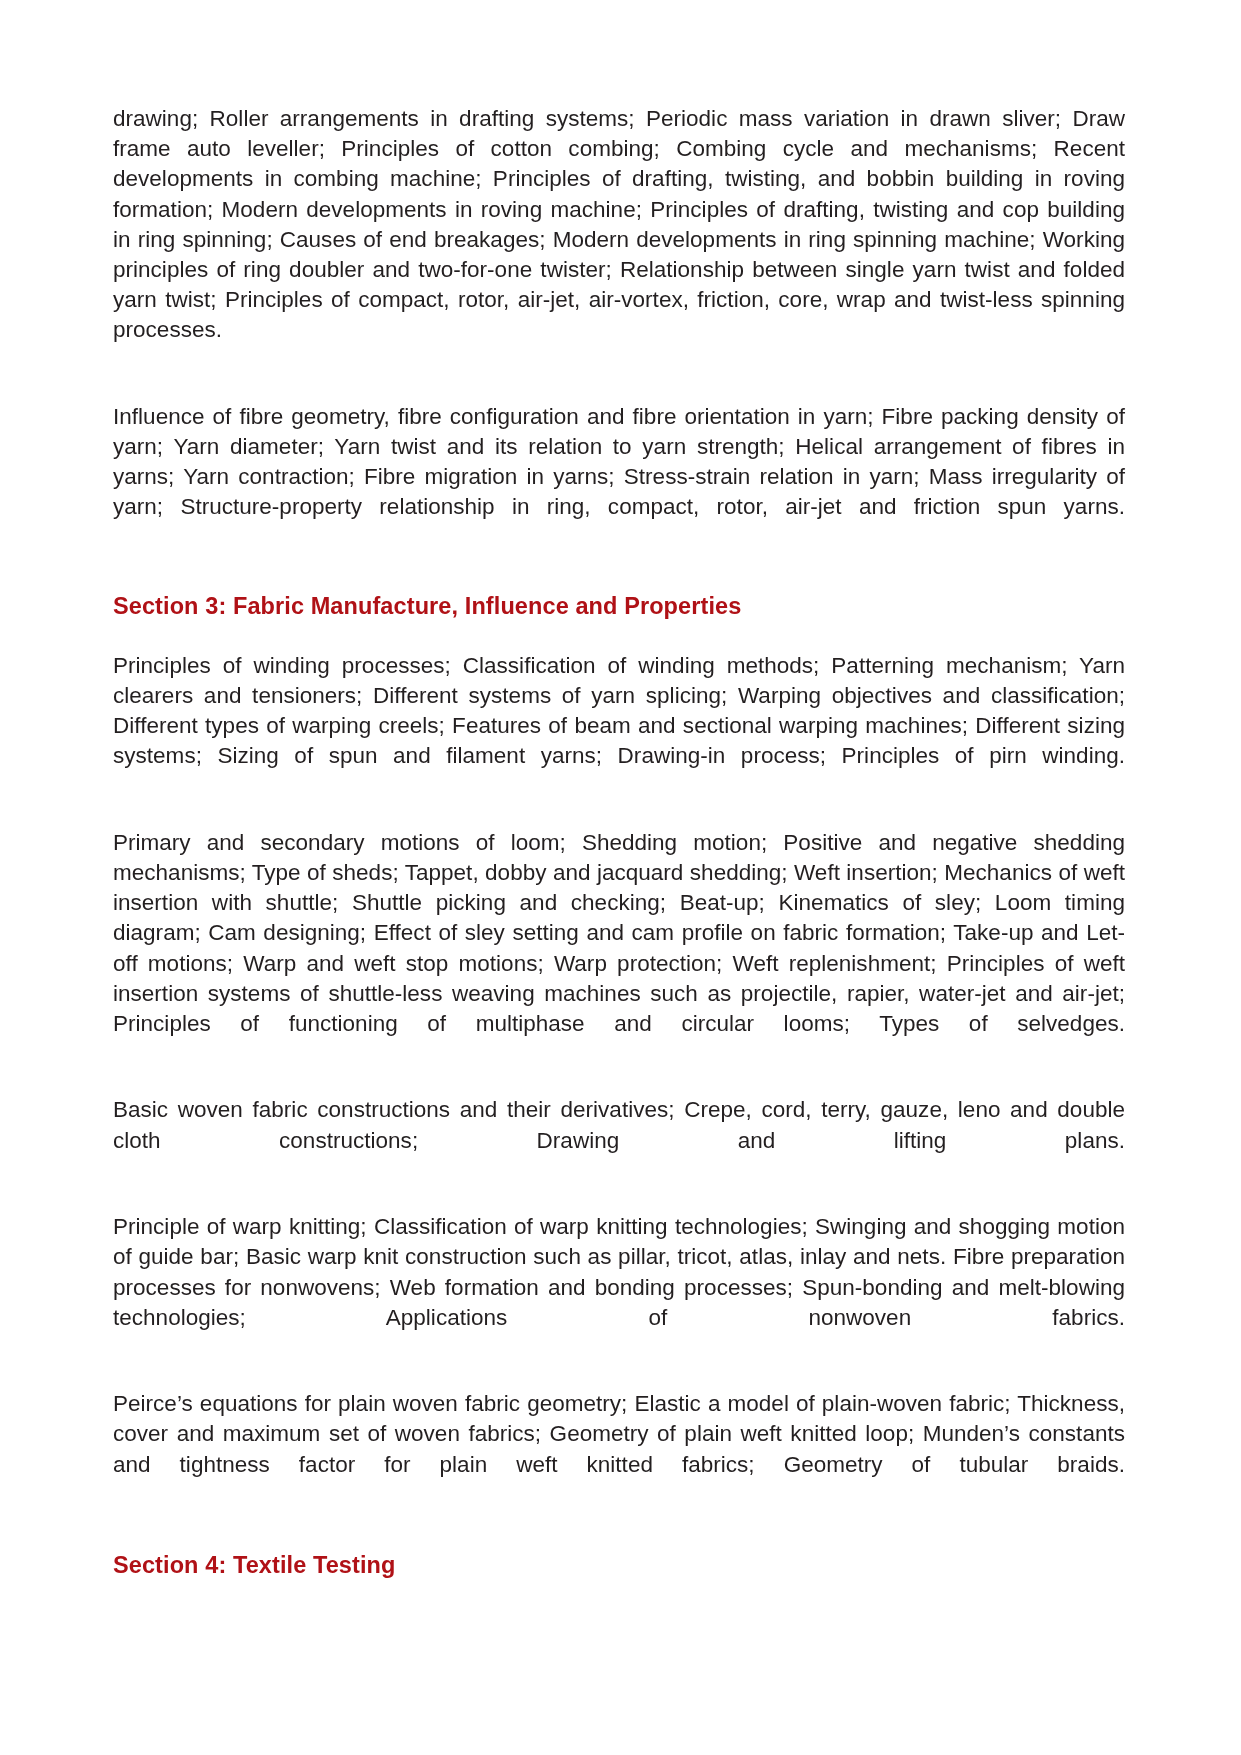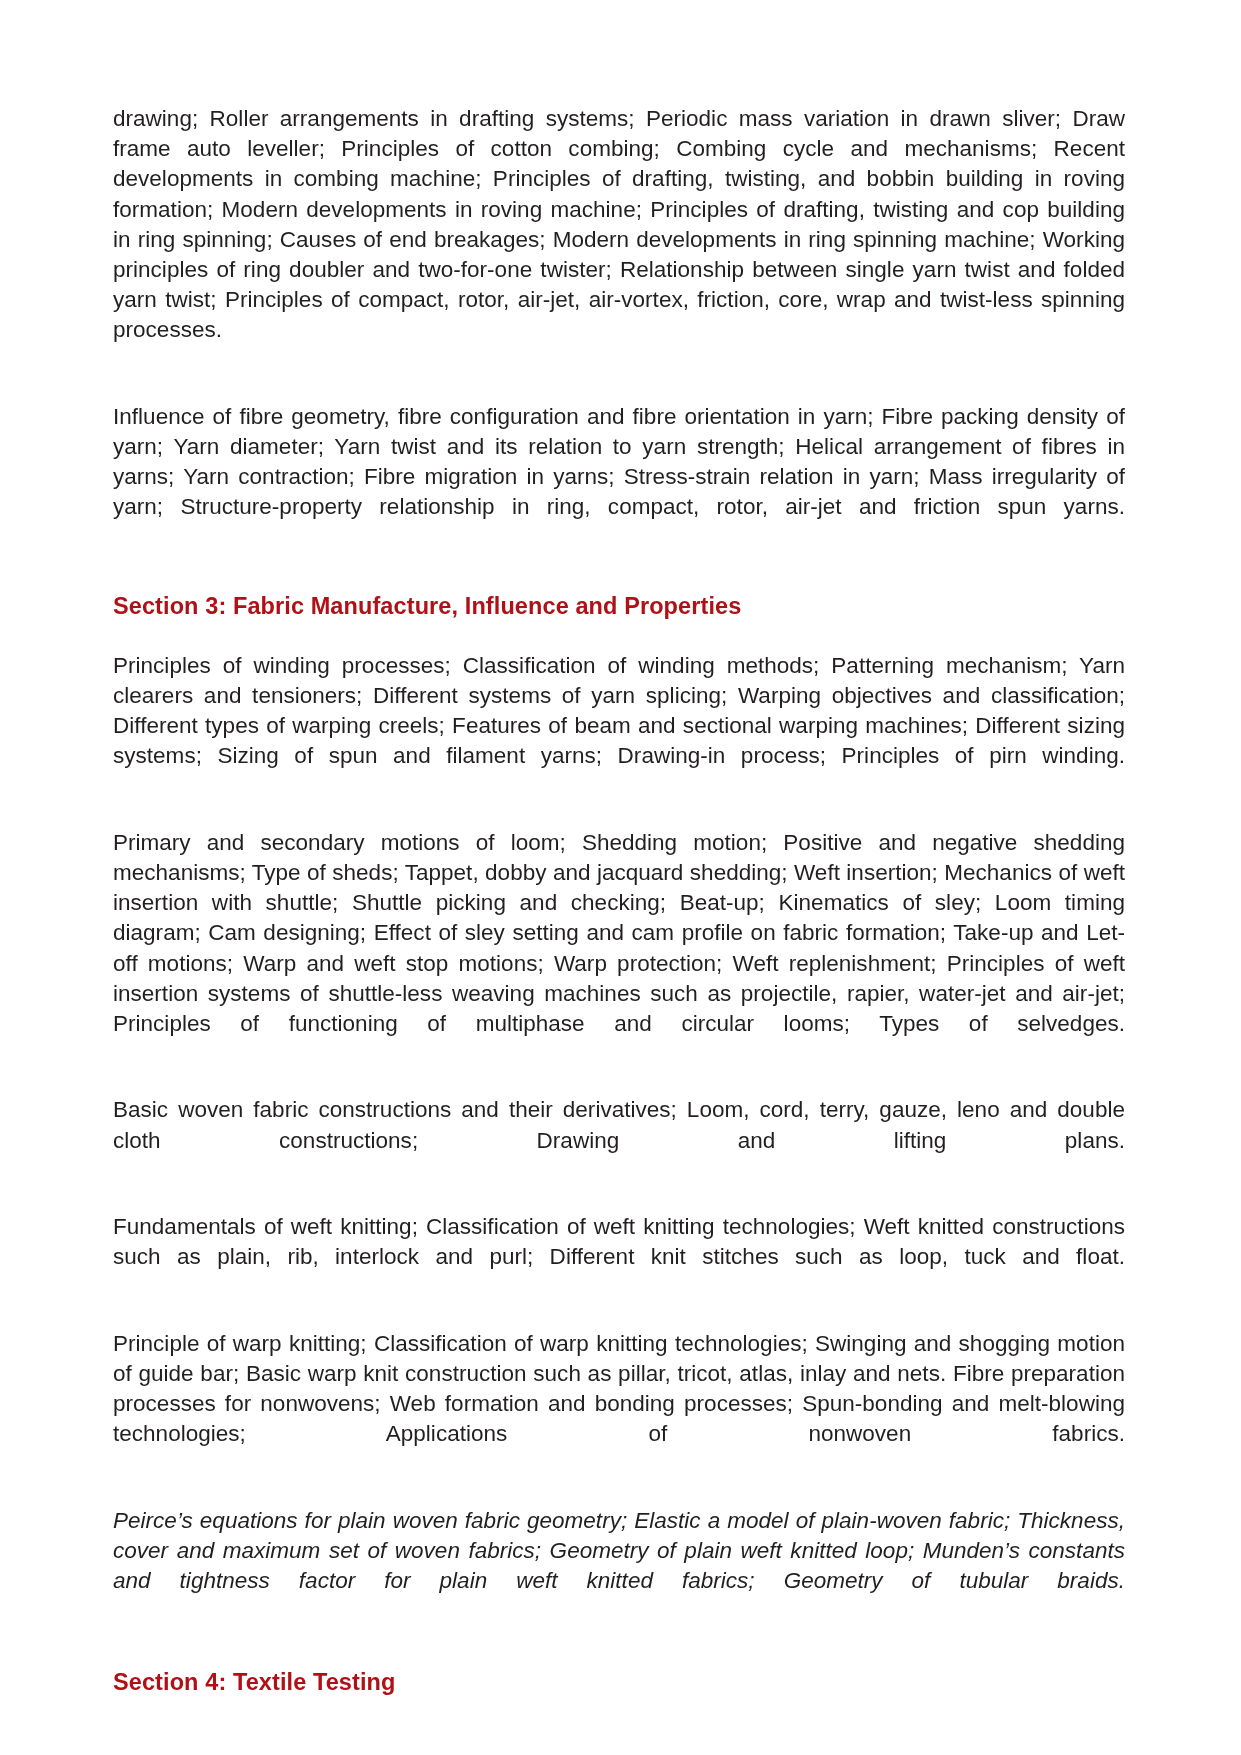--- a/index.html
+++ b/index.html
@@ -32,21 +32,20 @@
     font-size: 22.5px;
     line-height: 30.2px;
     text-align: justify;
     text-justify: inter-word;
     color: #231f20;
     letter-spacing: 0.02px;
     word-spacing: 0.1px;
   }
   p.body-para.tight {
     margin-bottom: 25px;
-    font-style: italic;
   }
   h2.section-heading {
     margin: 0;
     font-size: 23.5px;
     line-height: 30px;
     font-weight: bold;
     color: #b01116;
     letter-spacing: 0.1px;
   }
   .heading-block {
@@ -75,23 +74,22 @@
     <p class="body-para">Influence of fibre geometry, fibre configuration and fibre orientation in yarn; Fibre packing density of yarn; Yarn diameter; Yarn twist and its relation to yarn strength; Helical arrangement of fibres in yarns; Yarn contraction; Fibre migration in yarns; Stress-strain relation in yarn; Mass irregularity of yarn; Structure-property relationship in ring, compact, rotor, air-jet and friction spun yarns.</p>
 
     <div class="heading-block">
       <h2 class="section-heading">Section 3: Fabric Manufacture, Influence and Properties</h2>
     </div>
 
     <p class="body-para">Principles of winding processes; Classification of winding methods; Patterning mechanism; Yarn clearers and tensioners; Different systems of yarn splicing; Warping objectives and classification; Different types of warping creels; Features of beam and sectional warping machines; Different sizing systems; Sizing of spun and filament yarns; Drawing-in process; Principles of pirn winding.</p>
 
     <p class="body-para">Primary and secondary motions of loom; Shedding motion; Positive and negative shedding mechanisms; Type of sheds; Tappet, dobby and jacquard shedding; Weft insertion; Mechanics of weft insertion with shuttle; Shuttle picking and checking; Beat-up; Kinematics of sley; Loom timing diagram; Cam designing; Effect of sley setting and cam profile on fabric formation; Take-up and Let-off motions; Warp and weft stop motions; Warp protection; Weft replenishment; Principles of weft insertion systems of shuttle-less weaving machines such as projectile, rapier, water-jet and air-jet; Principles of functioning of multiphase and circular looms; Types of selvedges.</p>
 
-    <p class="body-para">Basic woven fabric constructions and their derivatives; Loom, cord, terry, gauze, leno and double cloth constructions; Drawing and lifting plans.</p>
+    <p class="body-para">Basic woven fabric constructions and their derivatives; Crepe, cord, terry, gauze, leno and double cloth constructions; Drawing and lifting plans.</p>
 
-    <p class="body-para">Fundamentals of weft knitting; Classification of weft knitting technologies; Weft knitted constructions such as plain, rib, interlock and purl; Different knit stitches such as loop, tuck and float.</p>
 
     <p class="body-para">Principle of warp knitting; Classification of warp knitting technologies; Swinging and shogging motion of guide bar; Basic warp knit construction such as pillar, tricot, atlas, inlay and nets. Fibre preparation processes for nonwovens; Web formation and bonding processes; Spun-bonding and melt-blowing technologies; Applications of nonwoven fabrics.</p>
 
 
     <p class="body-para tight">Peirce’s equations for plain woven fabric geometry; Elastic a model of plain-woven fabric; Thickness, cover and maximum set of woven fabrics; Geometry of plain weft knitted loop; Munden’s constants and tightness factor for plain weft knitted fabrics; Geometry of tubular braids.</p>
 
     <div class="heading-block-2">
       <h2 class="section-heading">Section 4: Textile Testing</h2>
     </div>
 

